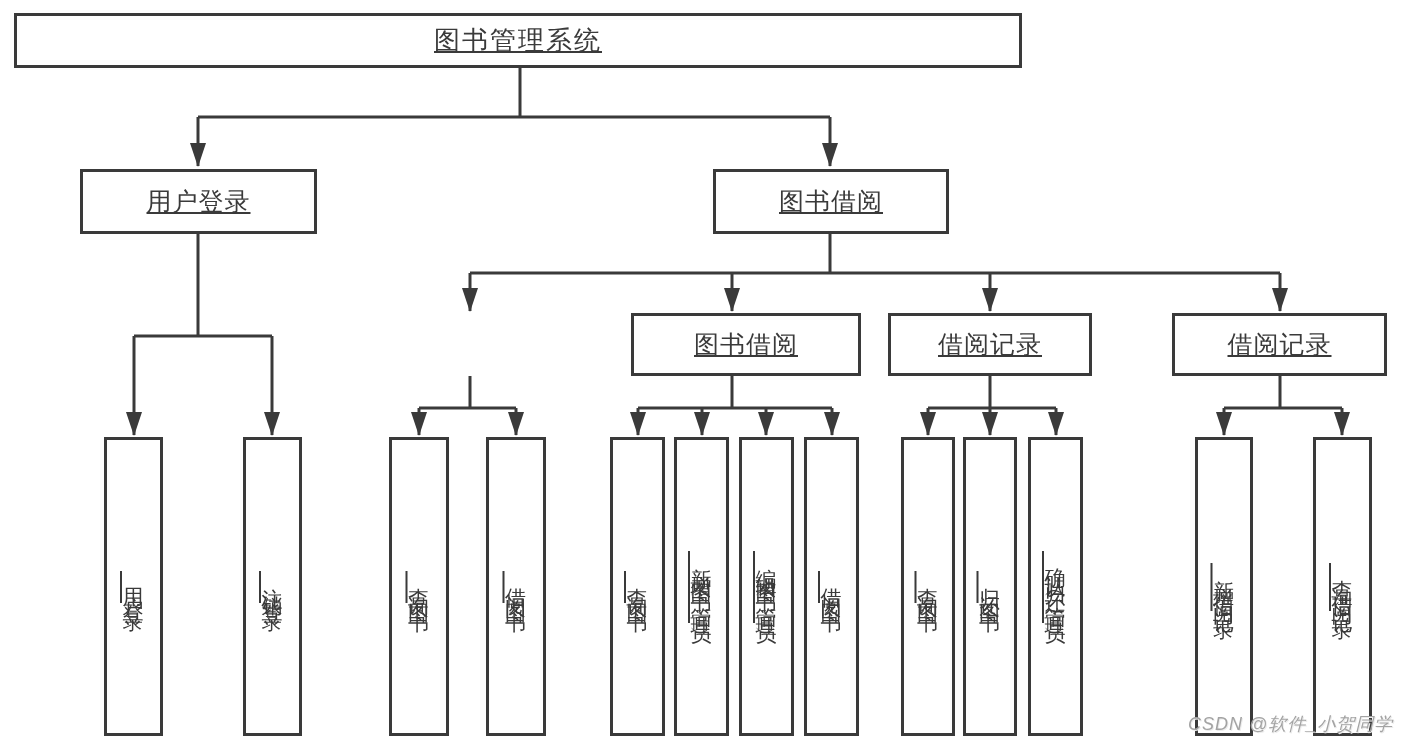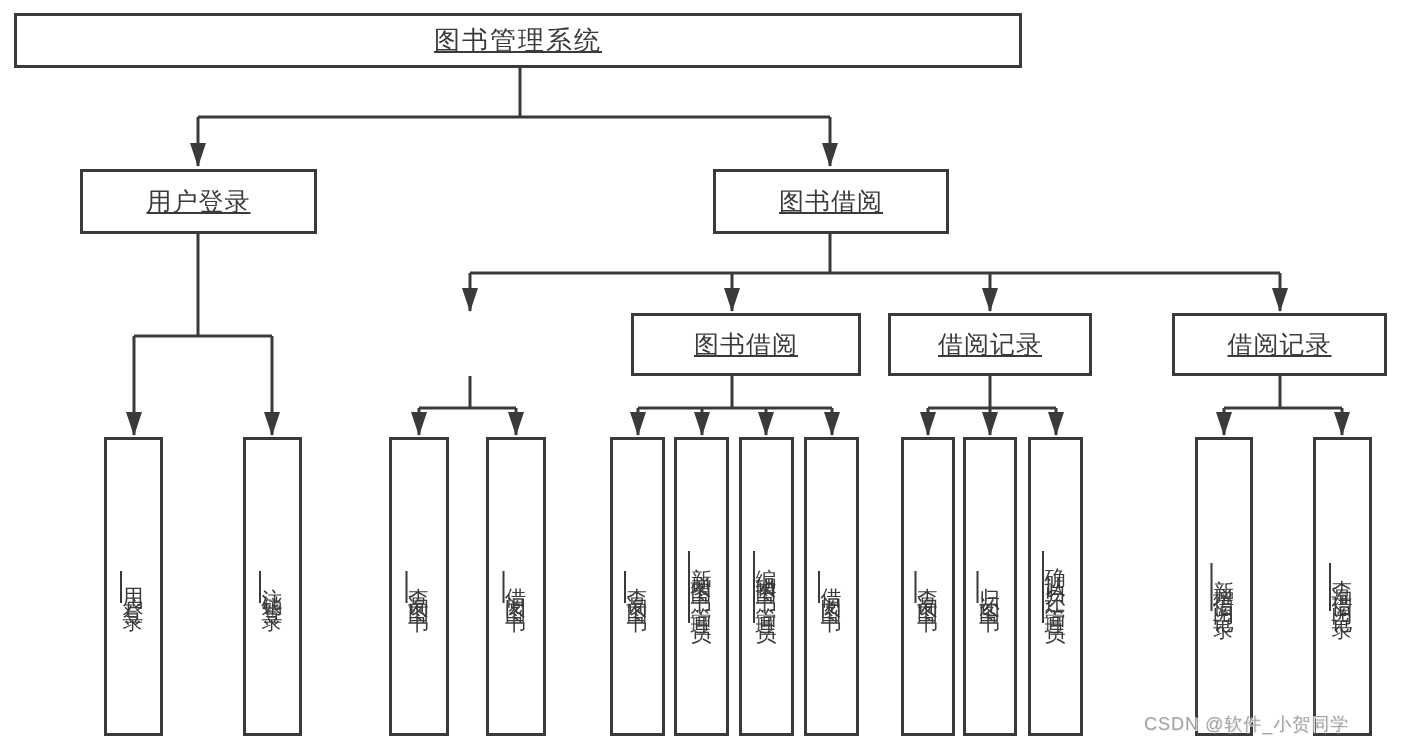--- a/index.html
+++ b/index.html
@@ -18,24 +18,25 @@
     text-decoration:underline;
   }
   .txt-root { font-size:26px; letter-spacing:2px; white-space:nowrap; }
   .txt-h    { font-size:25px; letter-spacing:1px; white-space:nowrap; }
   .vtext {
     writing-mode:vertical-rl; text-orientation:mixed;
     font-size:21px; letter-spacing:8px; line-height:1;
     white-space:nowrap;
   }
   .watermark {
-    position:absolute; left:1144px; top:712px; z-index:3;
+    position:absolute; left:1188px; top:712px; z-index:3;
     font-size:18px; letter-spacing:1px; color:#a3a3a3;
     text-shadow:1px 1px 0 #ececec;
     white-space:nowrap;
+    font-style:italic;
   }
 </style>
 </head>
 <body>
 
 <div class="canvas">
 
   <svg class="wires" width="1405" height="747" viewBox="0 0 1405 747">
     <defs>
       <marker id="arr" viewBox="0 0 24 16" refX="23" refY="8" markerWidth="24" markerHeight="16" orient="auto" markerUnits="userSpaceOnUse">

